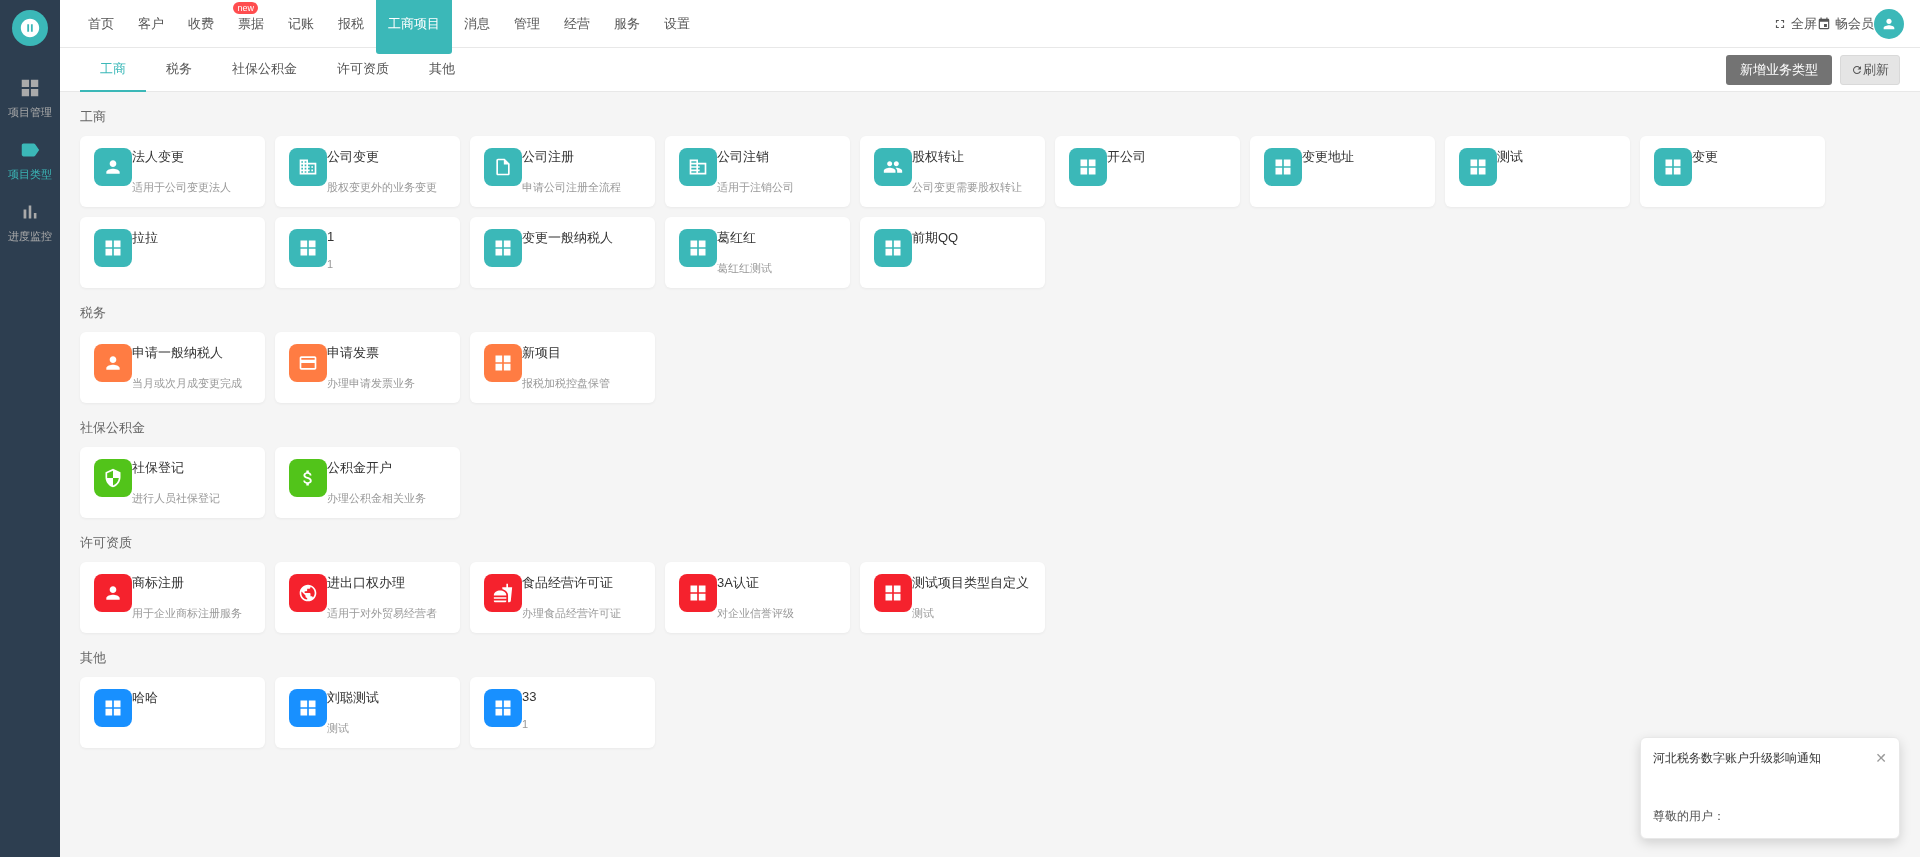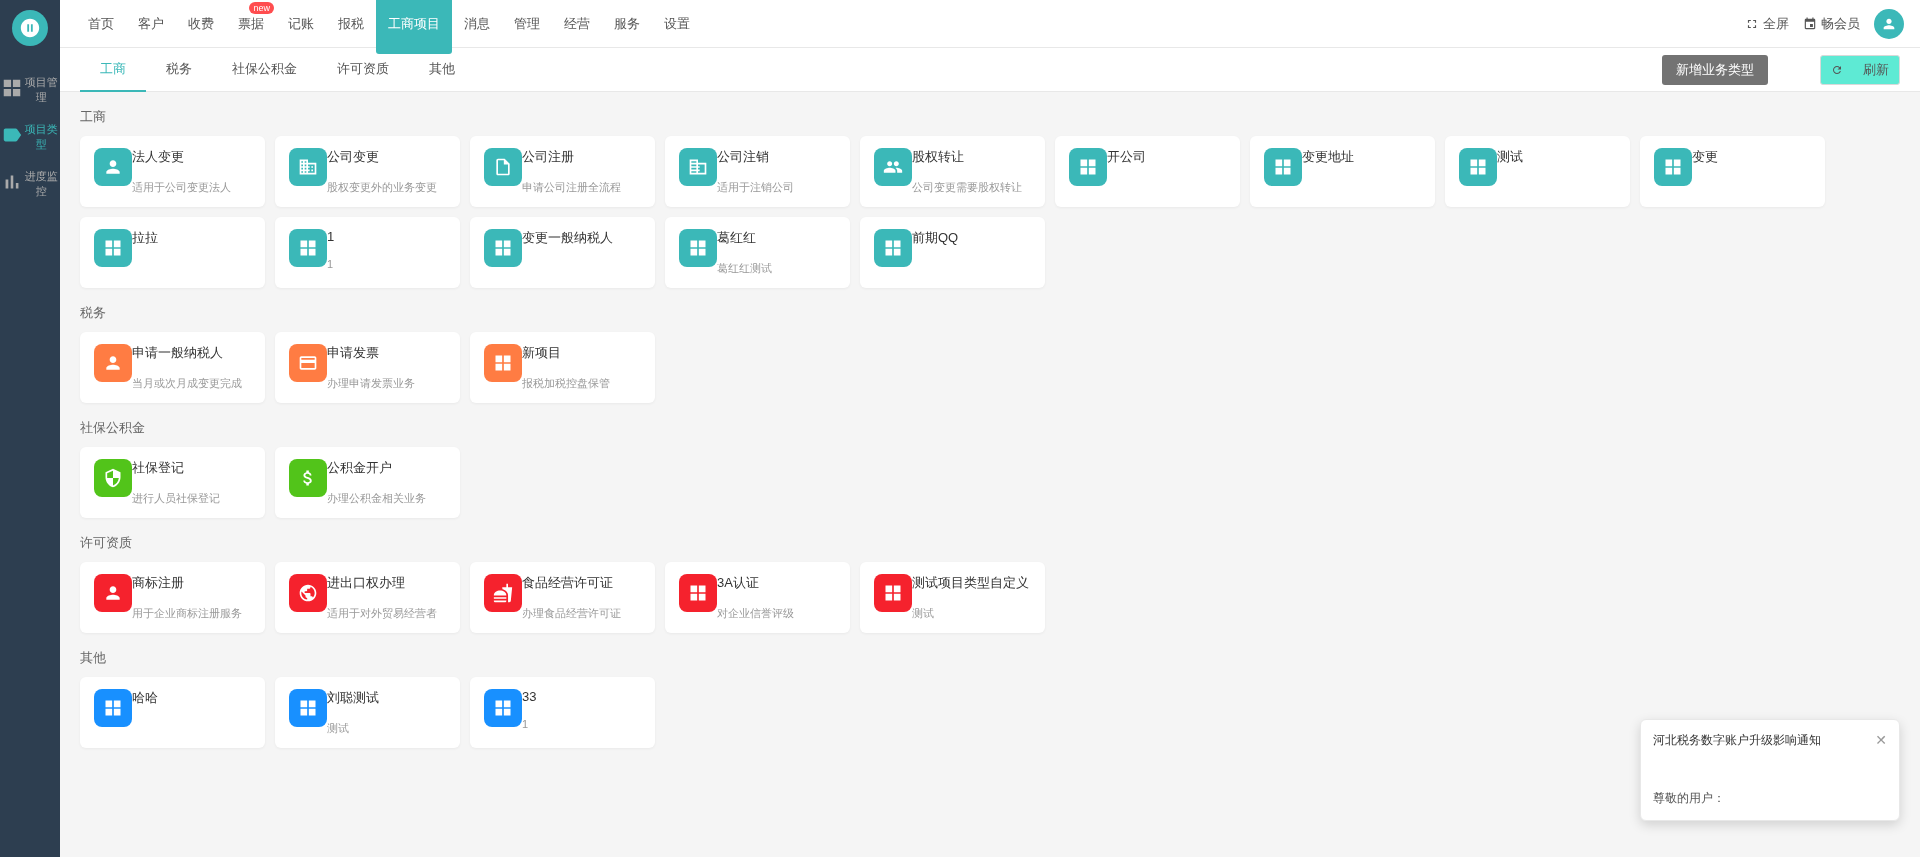--- a/index.html
+++ b/index.html
@@ -2,44 +2,44 @@
 <html><head>
   <meta charset="utf-8">
   <style>
     * { box-sizing: border-box; margin: 0; padding: 0; }
     body { font-family: "Microsoft YaHei", "PingFang SC", sans-serif; background: #f5f5f5; font-size: 13px; color: #333; display: flex; height: 857px; overflow: hidden; }
 
     
     .sidebar { width: 60px; background: #2d3e50; display: flex; flex-direction: column; align-items: center; padding-top: 10px; flex-shrink: 0; }
     .sidebar-logo { width: 36px; height: 36px; background: #3bb8b8; border-radius: 50%; display: flex; align-items: center; justify-content: center; margin-bottom: 20px; }
     .sidebar-logo svg { width: 22px; height: 22px; fill: white; }
-    .sidebar-item { display: flex; flex-direction: row; align-items: center; padding: 8px 1px; cursor: pointer; color: #aaa; width: 100%; text-align: center; }
+    .sidebar-item { display: flex; flex-direction: column; align-items: center; padding: 8px 1px; cursor: pointer; color: #aaa; width: 100%; text-align: center; }
     .sidebar-item .s-icon { width: 28px; height: 28px; margin-bottom: 3px; display: flex; align-items: center; justify-content: center; }
     .sidebar-item .s-label { font-size: 11px; }
     .sidebar-item.active { color: #3bb8b8; }
     .sidebar-item.active .s-icon svg { fill: #3bb8b8; }
 
     
     .main-wrap { flex: 1; display: flex; flex-direction: column; overflow: hidden; }
     .topnav { height: 48px; background: #fff; display: flex; align-items: center; padding: 0 16px; border-bottom: 1px solid #e8e8e8; flex-shrink: 0; }
     .topnav-item { padding: 0 12px; height: 60px; display: flex; align-items: center; cursor: pointer; color: #555; font-size: 13px; position: relative; }
     .topnav-item.active { background: #3bb8b8; color: white; border-radius: 3px; }
-    .new-badge { background: #ff4d4f; color: white; font-size: 9px; padding: 1px 4px; border-radius: 8px; position: absolute; top: 8px; right: 2px; }
-    .topnav-right { margin-left: auto; display: flex; align-items: center; gap: 14px; }
+    .new-badge { background: #ff4d4f; color: white; font-size: 9px; padding: 1px 4px; border-radius: 8px; position: absolute; top: 8px; right: 18px; }
+    .topnav-right { margin-left: auto; display: flex; align-items: center; gap: 0; }
     .topnav-right-btn { display: flex; align-items: center; gap: 4px; color: #555; cursor: pointer; font-size: 13px; }
     .avatar { width: 30px; height: 30px; border-radius: 50%; background: #3bb8b8; display: flex; align-items: center; justify-content: center; color: white; font-size: 13px; }
 
     
     .content-area { flex: 1; display: flex; flex-direction: column; overflow: hidden; }
     .tabs-bar { background: #fff; padding: 0 20px; display: flex; align-items: center; border-bottom: 1px solid #e8e8e8; flex-shrink: 0; height: 44px; }
     .tab-item { padding: 0 20px; height: 44px; display: flex; align-items: center; cursor: pointer; color: #555; border-bottom: 2px solid transparent; margin-bottom: -1px; font-size: 13px; }
     .tab-item.active { color: #3bb8b8; border-bottom: 2px solid #3bb8b8; font-weight: 500; }
     .tabs-right { margin-left: auto; display: flex; gap: 8px; }
     .btn-add { background: #737373; color: white; border: none; padding: 5px 14px; border-radius: 3px; cursor: pointer; font-size: 13px; }
-    .btn-refresh { background: #5eead4; color: #555; border: 1px solid #d9d9d9; padding: 5px 10px; border-radius: 3px; cursor: pointer; font-size: 13px; display: flex; align-items: center; gap: 20px; margin-left: 44px; }
+    .btn-refresh { background: #e5e5e5; color: #555; border: 1px solid #d9d9d9; padding: 5px 10px; border-radius: 3px; cursor: pointer; font-size: 13px; display: flex; align-items: center; gap: 0; }
 
     
     .main-content { flex: 1; overflow-y: auto; padding: 16px 20px; }
 
     
     .section-title { font-size: 13px; color: #666; margin-bottom: 10px; margin-top: 10px; }
     .section-title:first-child { margin-top: 0; }
 
     
     .cards-grid { display: flex; flex-wrap: wrap; gap: 10px; margin-bottom: 16px; }
@@ -51,21 +51,21 @@
     .card-desc { font-size: 11px; color: #999; margin-top: 14px; white-space: nowrap; overflow: hidden; text-overflow: ellipsis; }
 
     
     .icon-teal { background: #3bb8b8; }
     .icon-orange { background: #ff7c43; }
     .icon-green { background: #52c41a; }
     .icon-red { background: #f5222d; }
     .icon-blue { background: #1890ff; }
 
     
-    .notif-popup { position: fixed; bottom: 36px; right: 20px; width: 260px; background: white; border: 1px solid #e8e8e8; border-radius: 6px; box-shadow: 0 4px 12px rgba(0,0,0,0.15); padding: 12px; font-size: 12px; }
+    .notif-popup { position: fixed; bottom: 18px; right: 20px; width: 260px; background: white; border: 1px solid #e8e8e8; border-radius: 6px; box-shadow: 0 4px 12px rgba(0,0,0,0.15); padding: 12px; font-size: 12px; }
     .notif-header { display: flex; justify-content: space-between; align-items: center; margin-bottom: 8px; }
     .notif-title { font-weight: 500; color: #333; }
     .notif-close { cursor: pointer; color: #999; font-size: 14px; }
     .notif-body { color: #555; line-height: 1.6; margin-top: 40px; }
 
     
     .main-content::-webkit-scrollbar { width: 6px; }
     .main-content::-webkit-scrollbar-track { background: #f1f1f1; }
     .main-content::-webkit-scrollbar-thumb { background: #ccc; border-radius: 3px; }
   </style>

